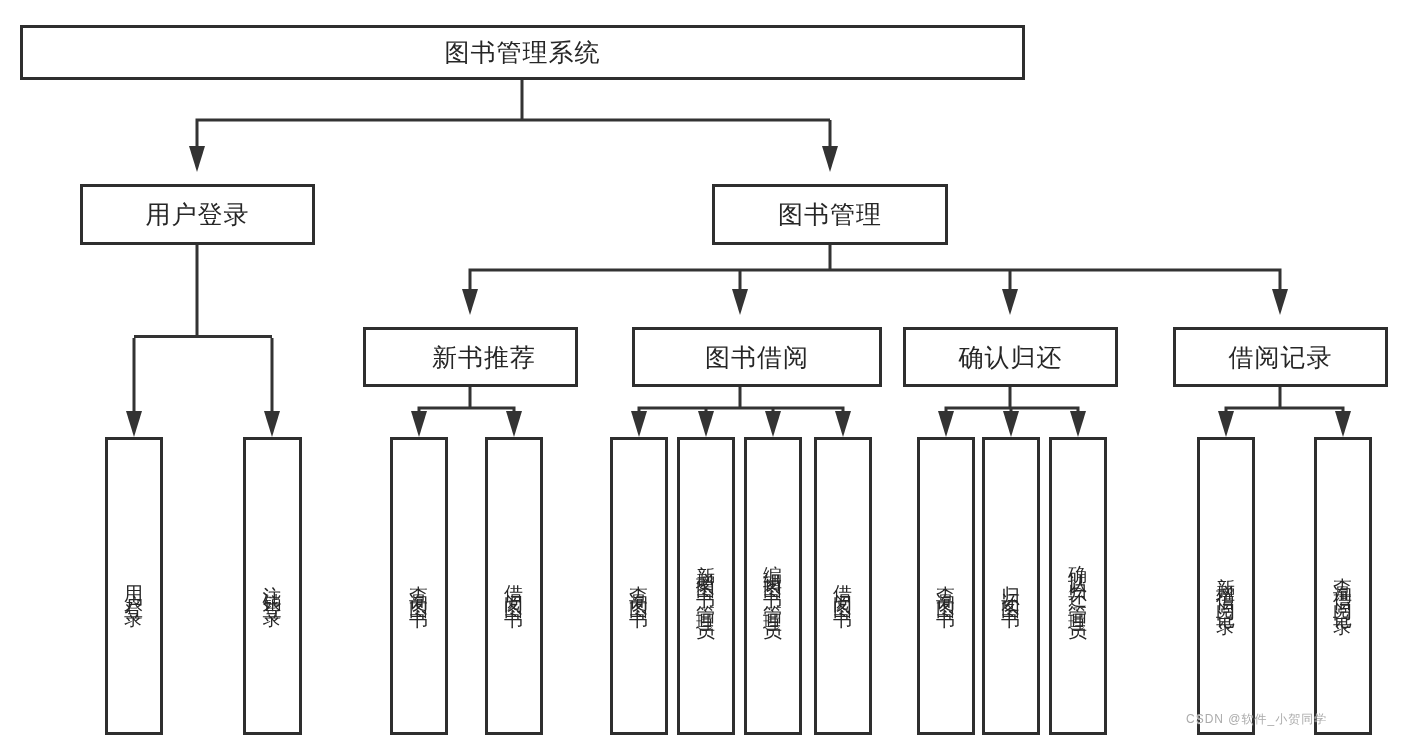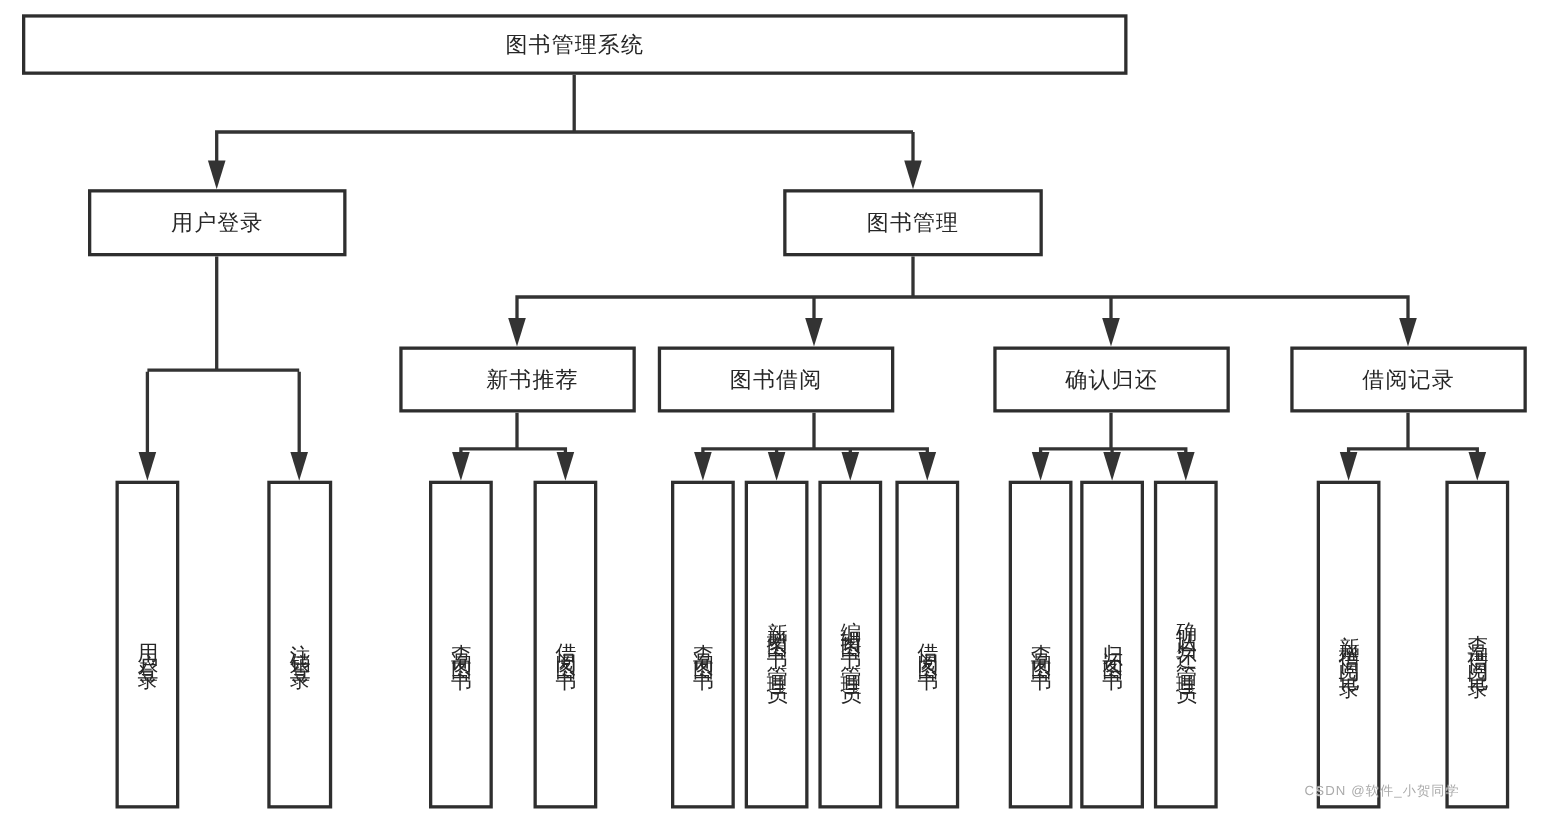--- a/index.html
+++ b/index.html
@@ -13,21 +13,21 @@
   }
   .connectors{position:absolute; left:0; top:0; width:1405px; height:747px;}
   .ln{stroke:var(--line); stroke-width:3; fill:none;}
   .ah{fill:var(--line); stroke:none;}
   .box{
     position:absolute; box-sizing:border-box; background:#ffffff;
     border:3px solid var(--border);
     display:flex; align-items:center; justify-content:center;
     text-align:center;
   }
-  .box.h{font-size:20px; letter-spacing:1px;}
+  .box.h{font-size:25px; letter-spacing:1px;margin-top:12px;}
   .box.v{font-size:19px;}
   .vtext{
     writing-mode:vertical-rl; text-orientation:mixed;
     letter-spacing:8px; line-height:1;
   }
   .watermark{
     position:absolute; left:1186px; top:711px; font-size:12px;
     color:var(--watermark); letter-spacing:1px; white-space:nowrap;
     text-shadow:0 1px 1px #ffffff;
   }
@@ -72,21 +72,21 @@
     <polygon class="ah" points="1218,411 1234,411 1226,437"></polygon>
     <polygon class="ah" points="1335,411 1351,411 1343,437"></polygon>
   </svg>
 
   <div class="box h" style="left:20px; top:13px; width:1005px; height:55px;">图书管理系统</div>
 
   <div class="box h" style="left:80px; top:172px; width:235px; height:61px;">用户登录</div>
   <div class="box h" style="left:712px; top:172px; width:236px; height:61px;">图书管理</div>
 
   <div class="box h" style="left:363px; top:315px; width:215px; height:60px;padding-left:27px;">新书推荐</div>
-  <div class="box h" style="left:598px; top:315px; width:215px; height:60px;">图书借阅</div>
+  <div class="box h" style="left:632px; top:315px; width:250px; height:60px;">图书借阅</div>
   <div class="box h" style="left:903px; top:315px; width:215px; height:60px;">确认归还</div>
   <div class="box h" style="left:1173px; top:315px; width:215px; height:60px;">借阅记录</div>
 
   <div class="box v" style="left:105px; top:437px; width:58px; height:298px;">
     <span class="vtext">用户登录</span>
   </div>
   <div class="box v" style="left:243px; top:437px; width:59px; height:298px;">
     <span class="vtext">注销登录</span>
   </div>
 

